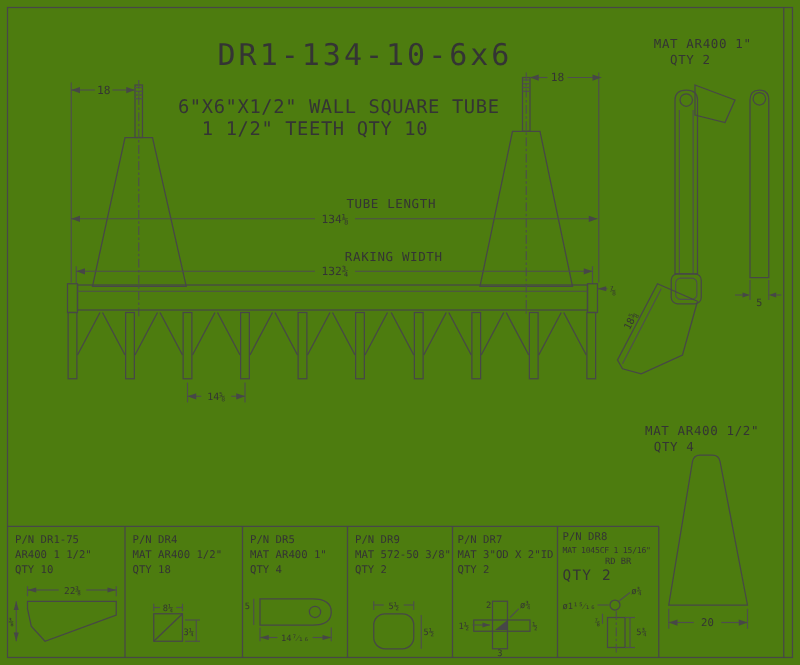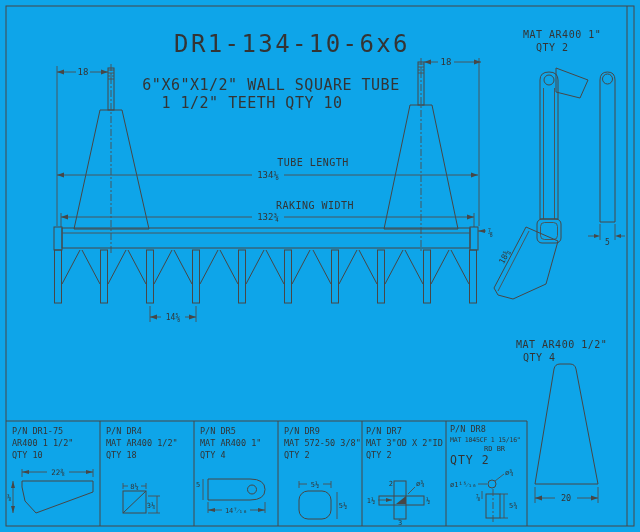--- a/index.html
+++ b/index.html
@@ -1,19 +1,19 @@
 <!DOCTYPE html>
 <html><head>
 <meta charset="utf-8">
 <style>
   html,body{margin:0;padding:0;background:#ffffff;}
   .page{
     position:relative;
     width:640px;height:532px;
-    background:#0ea5e9;
+    background:#4d7c0f;
     overflow:hidden;
     font-family:"DejaVu Sans Mono", monospace;
     text-align:right;
   }
   svg{position:absolute;top:0;left:0;}
   .l{stroke:#474747;stroke-width:1;fill:none;}
   .lt{stroke:#4e4e4e;stroke-width:0.9;fill:none;}
   .dash{stroke:#4e4e4e;stroke-width:0.9;fill:none;stroke-dasharray:7 2 2 2;}
   .ar{fill:#474747;stroke:none;}
   text{fill:#343434;font-family:"DejaVu Sans Mono", monospace;}

